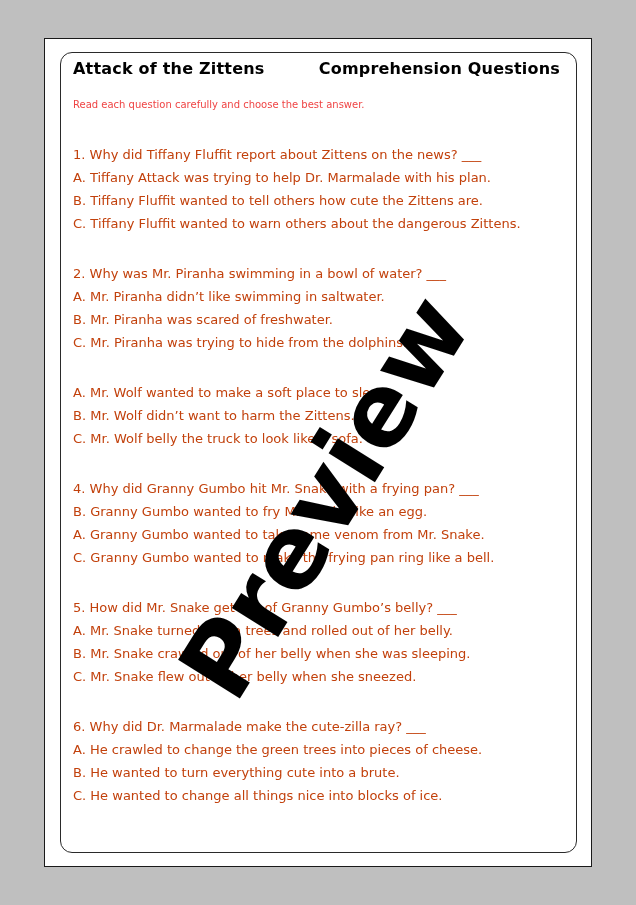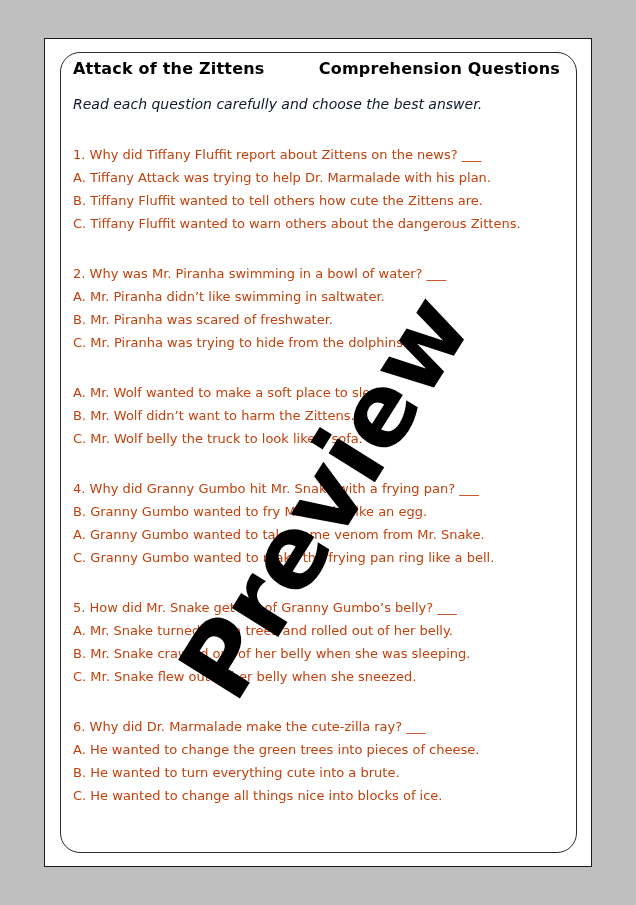--- a/index.html
+++ b/index.html
@@ -16,40 +16,39 @@
     width: 548px; height: 829px;
     background: #ffffff;
     border: 1px solid #1a1a1a;
     box-sizing: border-box;
   }
   .inner-box {
     position: absolute;
     left: 15px; top: 13px;
     width: 517px; height: 801px;
     border: 1px solid #2a2a2a;
-    border-radius: 20px;
+    border-radius: 12px;
     box-sizing: border-box;
     padding: 6px 16px 0 12px;
   }
   .header-row {
     display: flex;
     justify-content: space-between;
     align-items: baseline;
     font-weight: bold;
     font-size: 16px;
     color: #000000;
     letter-spacing: 0.2px;
     line-height: 20px;
   }
   .instruction {
     margin-top: 14px;
-    font-size: 14px;
-    color: #0f172a;
+    font-size: 10px;
+    color: #ef4444;
     line-height: 23px;
-    font-style: italic;
   }
   .question-block { margin-top: 27px; }
   .line {
     font-size: 13px;
     color: #c2410c;
     line-height: 23px;
     white-space: nowrap;
   }
   .watermark {
     position: absolute;
@@ -105,21 +104,21 @@
 
     <div class="question-block">
       <div class="line">5. How did Mr. Snake get out of Granny Gumbo’s belly? ___</div>
       <div class="line">A. Mr. Snake turned into a trees and rolled out of her belly.</div>
       <div class="line">B. Mr. Snake crawled out of her belly when she was sleeping.</div>
       <div class="line">C. Mr. Snake flew out of her belly when she sneezed.</div>
     </div>
 
     <div class="question-block">
       <div class="line">6. Why did Dr. Marmalade make the cute-zilla ray? ___</div>
-      <div class="line">A. He wanted to change the green trees into pieces of cheese.</div>
+      <div class="line">A. He crawled to change the green trees into pieces of cheese.</div>
       <div class="line">B. He wanted to turn everything cute into a brute.</div>
       <div class="line">C. He wanted to change all things nice into blocks of ice.</div>
     </div>
 
   </div>
 </div>
 
 <div class="watermark">Preview</div>
 
 </body></html>

